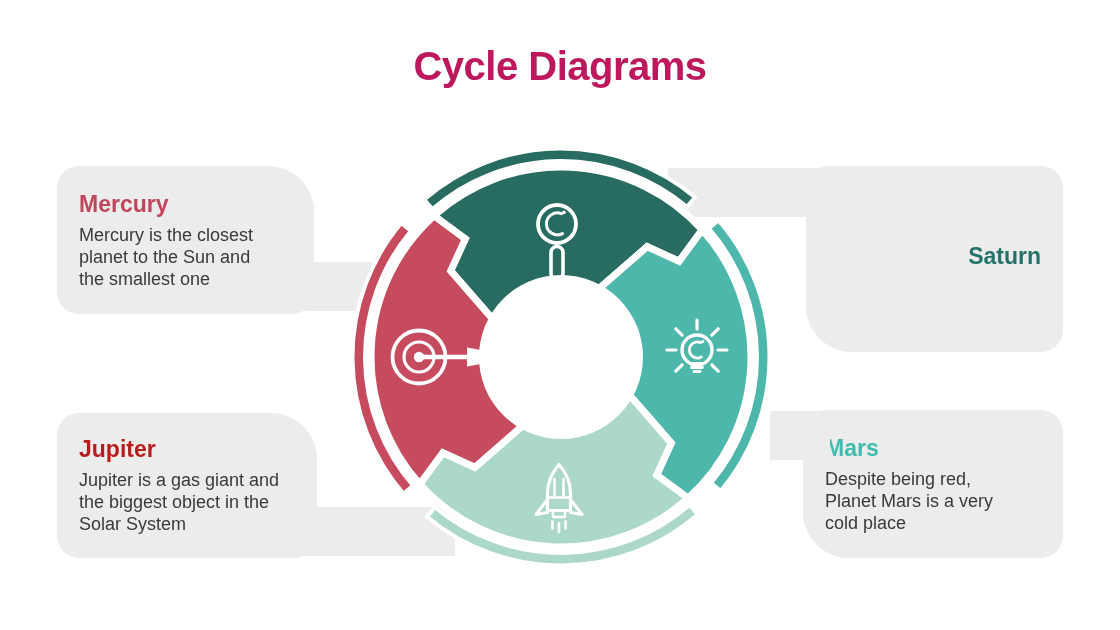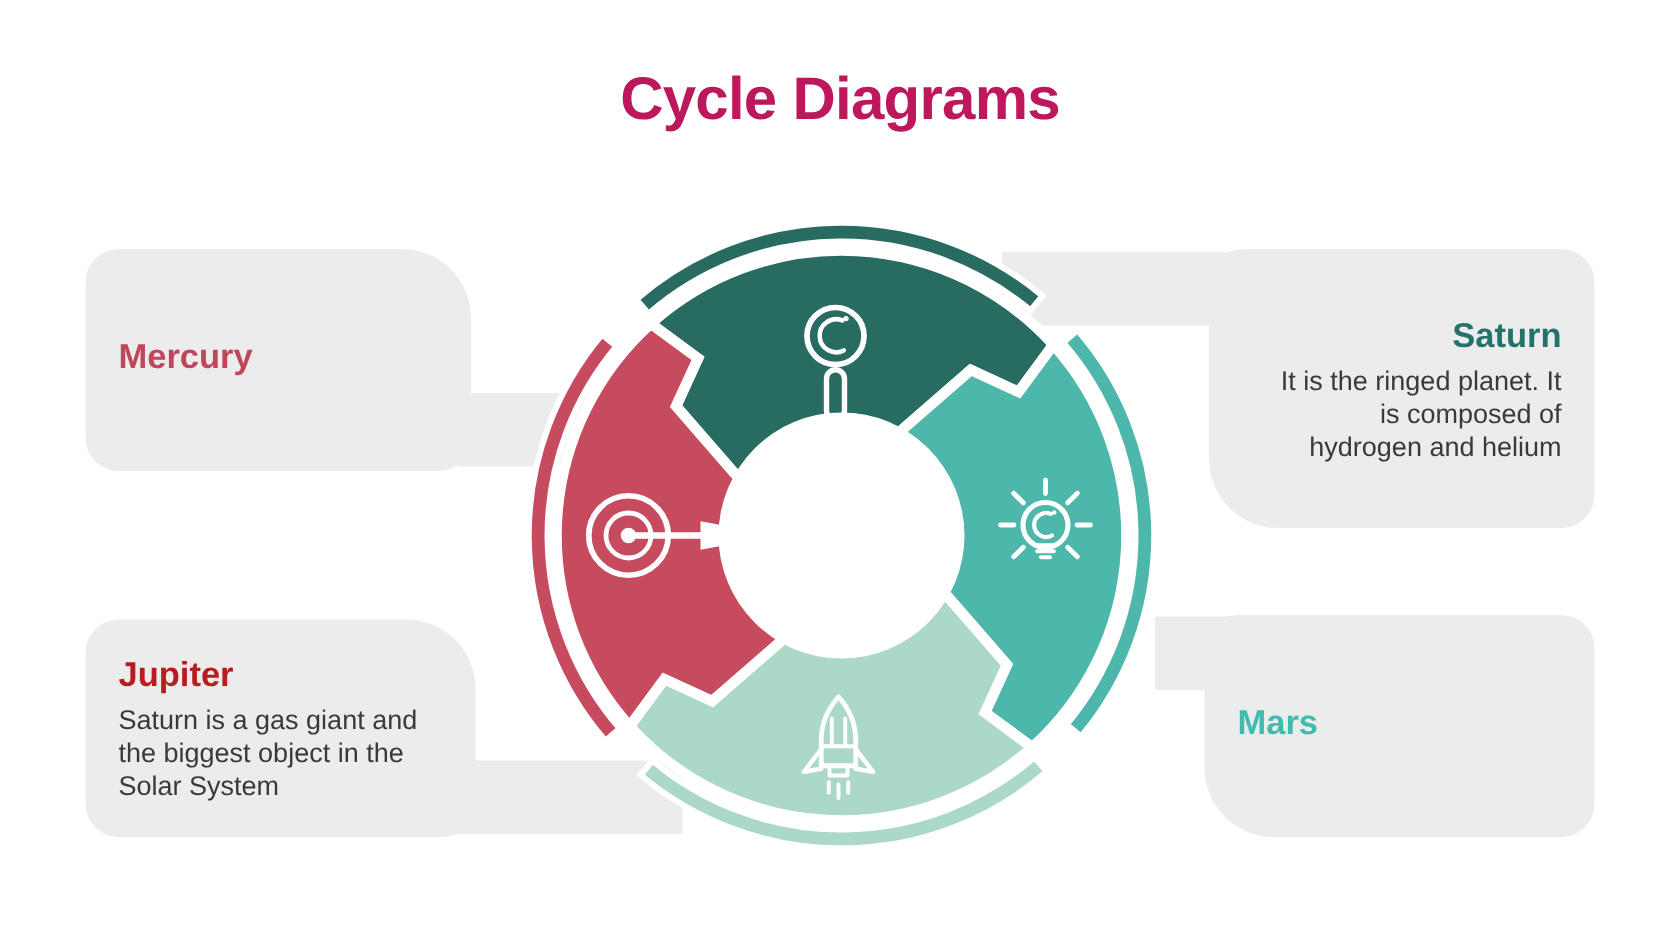--- a/index.html
+++ b/index.html
@@ -20,38 +20,41 @@
 </style>
 </head>
 <body>
 
 <div class="slide">
 
   <h1 class="slide-title" style="color: #be185d;">Cycle Diagrams</h1>
 
   <div class="card card-mercury" style="background: rgb(236, 236, 236);">
     <h2 style="color: rgb(192, 70, 92);">Mercury</h2>
+    <p>Mercury is the closest
+planet to the Sun and
+the smallest one</p>
   </div>
 
   <div class="card card-saturn" style="background: rgb(236, 236, 236);">
     <h2 style="color: rgb(35, 115, 106);">Saturn</h2>
-    <p>It is the ringed planet. It
-is composed of
-hydrogen and helium</p>
   </div>
 
   <div class="card card-jupiter" style="background: rgb(236, 236, 236);">
     <h2 style="color: #b91c1c;">Jupiter</h2>
-    <p>Saturn is a gas giant and
+    <p>Jupiter is a gas giant and
 the biggest object in the
 Solar System</p>
   </div>
 
   <div class="card card-mars" style="background: rgb(236, 236, 236);">
     <h2 style="color: rgb(63, 188, 174);">Mars</h2>
+    <p>Despite being red,
+Planet Mars is a very
+cold place</p>
   </div>
 
   <svg class="diagram-svg" width="1120" height="630" viewBox="0 0 1120 630">
     <g id="gen">
         <rect x="305" y="262" width="145" height="49" fill="#ececec"></rect>
         <rect x="668" y="168" width="162" height="49" fill="#ececec"></rect>
         <rect x="305" y="507" width="150" height="49" fill="#ececec"></rect>
         <rect x="770" y="411" width="60" height="49" fill="#ececec"></rect>
         <path d="M424.2,199.6 A208.5,208.5 0 0 1 695.0,197.3 L687.0,206.9 A196,196 0 0 0 432.4,209.1 Z" fill="#276b61" stroke="#ffffff" stroke-width="4"></path>
         <path d="M510.3,328.9 L490.0,316.0 L450.7,270.8 L465.3,238.9 L433.9,215.8 A190,190 0 0 1 702.2,229.9 L679.1,261.3 L647.2,246.7 L602.0,286.0 L589.1,306.3 A58,58 0 0 0 510.3,328.9 Z" fill="#276b61" stroke="#ffffff" stroke-width="7" stroke-linejoin="miter" stroke-miterlimit="6"></path>

